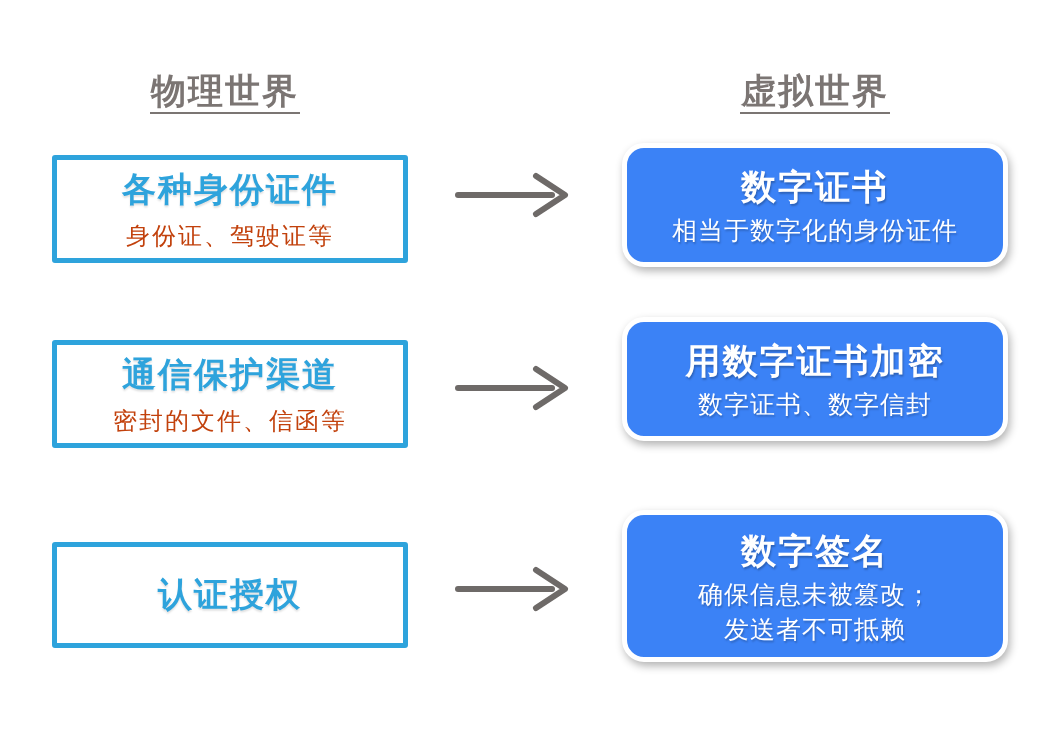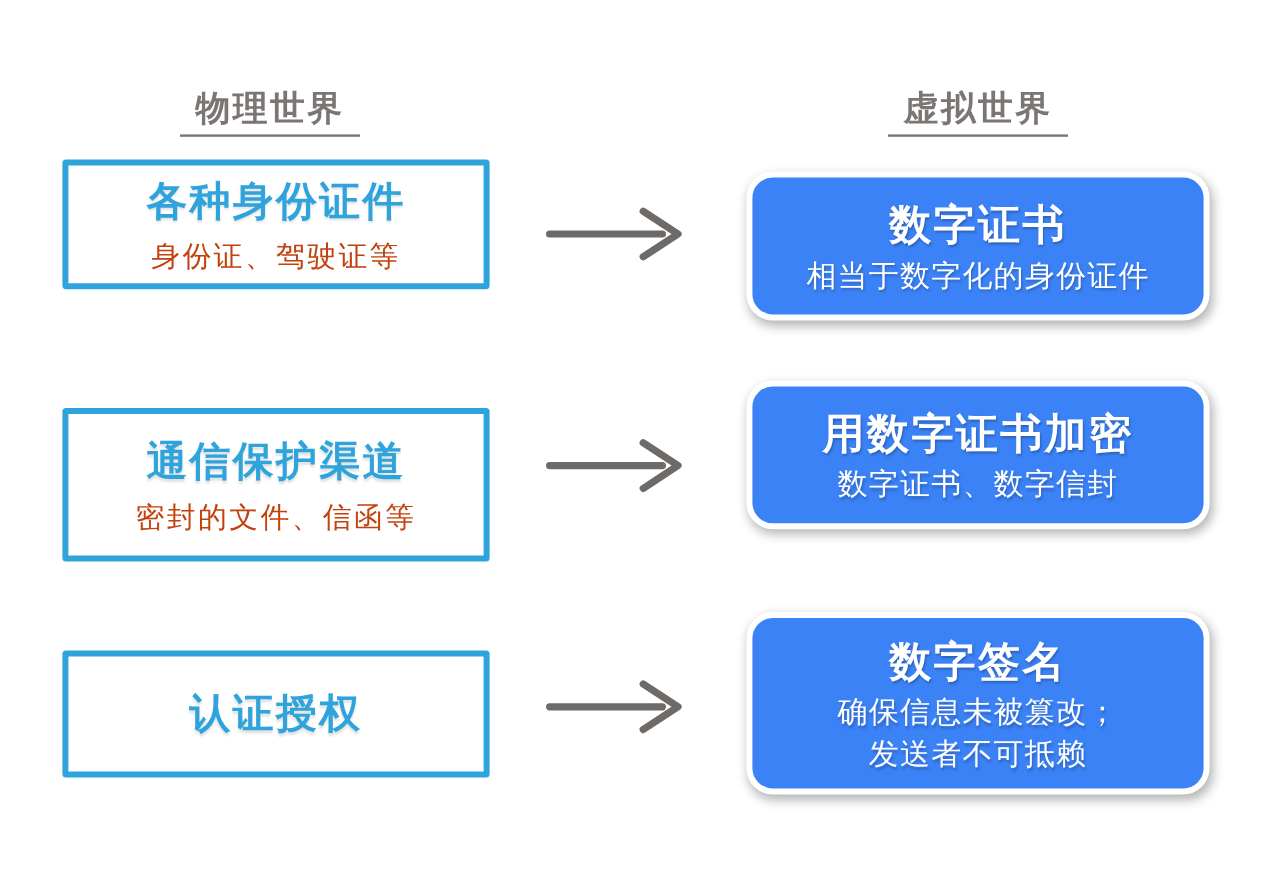--- a/index.html
+++ b/index.html
@@ -2,33 +2,33 @@
 <html><head>
 <meta charset="utf-8">
 <style>
   html,body{margin:0;padding:0;background:#ffffff;}
   .canvas{
     position:relative;width:1055px;height:731px;background:#ffffff;
     font-family:"Liberation Sans","DejaVu Sans",sans-serif;overflow:hidden;
   }
   .col-header{
     position:absolute;top:76px;width:150px;text-align:center;
-    font-size:29px;font-weight:bold;color:#7B7573;letter-spacing:2px;
+    font-size:35px;font-weight:bold;color:#7B7573;letter-spacing:2px;
     line-height:30px;padding-bottom:6px;border-bottom:2px solid #7B7573;
   }
   .col-header.left{left:150px;}
   .col-header.right{left:740px;}
 
   .pbox{
     position:absolute;left:52px;width:356px;box-sizing:border-box;
     background:#ffffff;border:5px solid #2EA3DC;border-radius:3px;
     display:flex;flex-direction:column;align-items:center;justify-content:center;gap:7px;
   }
-  .pbox.r1{top:133px;height:108px;}
-  .pbox.r2{top:340px;height:128px;}
+  .pbox.r1{top:155px;height:108px;}
+  .pbox.r2{top:340px;height:108px;}
   .pbox.r3{top:542px;height:106px;}
   .pbox-title{
     font-size:34px;font-weight:bold;color:#2EA3DC;letter-spacing:2px;
     text-shadow:0 2px 2px rgba(0,0,0,0.12);
   }
   .pbox-sub{font-size:24px;color:#c2410c;letter-spacing:2px;}
 
   .vbox{
     position:absolute;left:622px;width:386px;box-sizing:border-box;
     background:#3b82f6;border:5px solid #ffffff;border-radius:22px;

